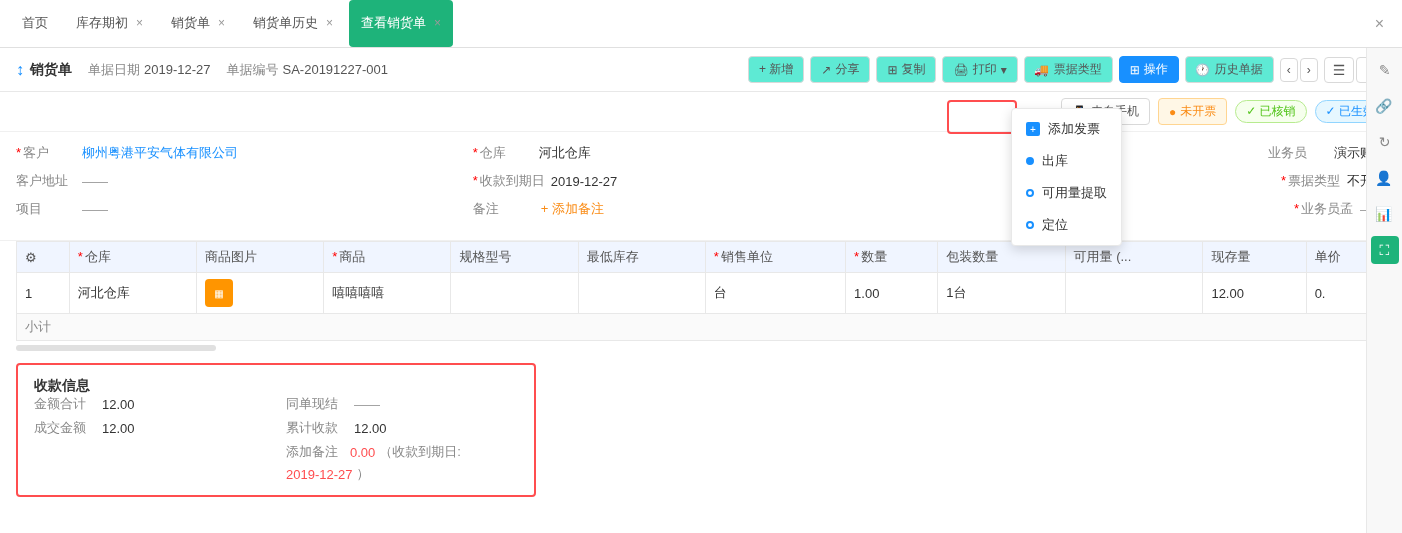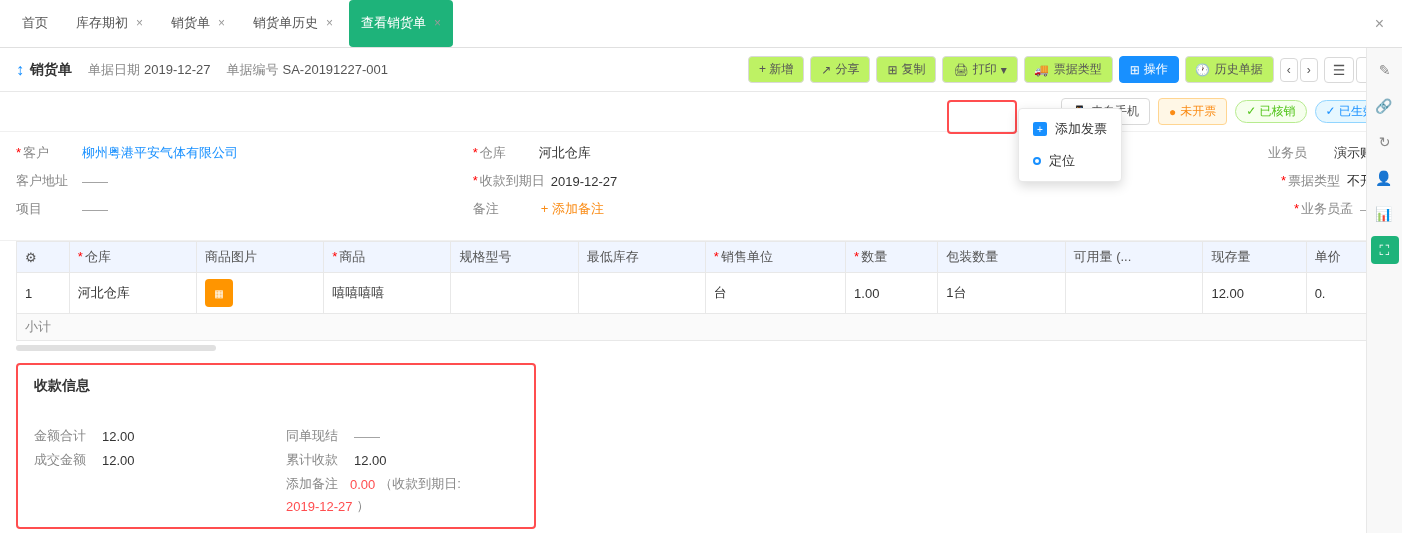--- a/index.html
+++ b/index.html
@@ -32,21 +32,21 @@
     .doc-meta { display: flex; align-items: center; gap: 16px; color: #555; font-size: 13px; }
     .doc-meta span { display: flex; align-items: center; gap: 4px; }
     .doc-meta label { color: #888; }
 
     
     .toolbar {
       display: flex; align-items: center; gap: 6px; margin-left: auto;
     }
     .btn-toolbar {
       display: flex; align-items: center; gap: 4px; padding: 4px 10px; border: 1px solid #d9d9d9;
-      border-radius: 4px; cursor: pointer; background: #bef264; color: #555; font-size: 12px;
+      border-radius: 4px; cursor: pointer; background: #5eead4; color: #555; font-size: 12px;
     }
     .nav-arrows { display: flex; gap: 2px; }
     .nav-arrow { padding: 4px 6px; border: 1px solid #d9d9d9; border-radius: 4px; cursor: pointer; background: #fff; color: #555; font-size: 12px; }
     .view-toggle { display: flex; gap: 2px; }
     .view-btn { padding: 4px 8px; border: 1px solid #d9d9d9; border-radius: 4px; cursor: pointer; background: #fff; color: #555; font-size: 14px; }
 
     
     .action-row {
       display: flex; align-items: center; justify-content: flex-end; padding: 6px 16px;
       gap: 8px; border-bottom: 1px solid #f0f0f0;
@@ -81,21 +81,21 @@
     .data-table td { border: 1px solid #e8e8e8; padding: 6px 8px; background: #fff; }
     .data-table tr.subtotal td { background: #fafafa; color: #888; margin-left: 12px; }
     .product-thumb { width: 28px; height: 28px; background: #ff9500; border-radius: 4px; display: flex; align-items: center; justify-content: center; }
 
     
     .payment-section {
       margin: 12px 16px; border: 2px solid #ff4d4f; border-radius: 4px; padding: 12px 16px;
       max-width: 520px; background: #fff;
     }
     .payment-title { font-weight: bold; font-size: 14px; }
-    .payment-grid { display: grid; grid-template-columns: 1fr 1fr; gap: 6px 20px; margin-top: 32px; }
+    .payment-grid { display: grid; grid-template-columns: 1fr 1fr; gap: 6px 20px; }
     .payment-row { display: flex; align-items: center; gap: 8px; }
     .payment-label { color: #888; white-space: nowrap; min-width: 60px; }
     .payment-value { color: #333; }
     .payment-value.red { color: #ff4d4f; }
     .payment-value.muted { color: #999; }
 
     
     .dropdown-overlay {
       position: absolute; top: 60px; right: 280px; z-index: 100;
       background: #fff; border: 1px solid #e8e8e8; border-radius: 4px;
@@ -363,20 +363,28 @@
         </div>
       </div>
     </div>
 
     <div class="dropdown-overlay">
       <div class="dropdown-item">
         <span class="square-icon">+</span>
         <span>添加发票</span>
       </div>
       <div class="dropdown-item">
+        <span class="dot teal"></span>
+        <span>出库</span>
+      </div>
+      <div class="dropdown-item">
+        <span style="width:8px;height:8px;border-radius:50%;border:2px solid #1890ff;display:inline-block;"></span>
+        <span>可用量提取</span>
+      </div>
+      <div class="dropdown-item">
         <span style="width:8px;height:8px;border-radius:50%;border:2px solid #1890ff;display:inline-block;"></span>
         <span>定位</span>
       </div>
     </div>
 
     <div class="right-panel">
       <div class="right-panel-icon">✎</div>
       <div class="right-panel-icon">🔗</div>
       <div class="right-panel-icon">↻</div>
       <div class="right-panel-icon">👤</div>

